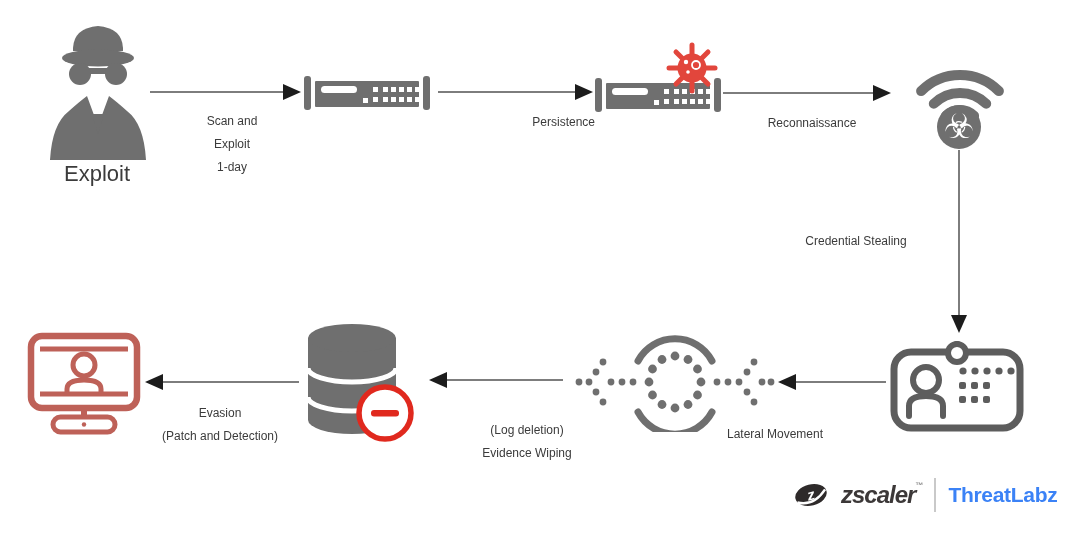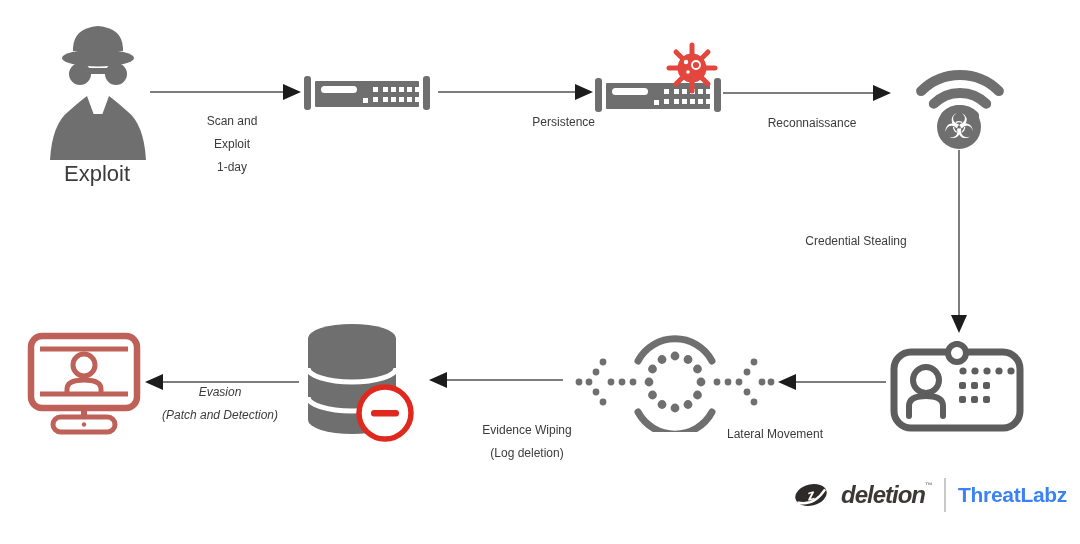--- a/index.html
+++ b/index.html
@@ -192,33 +192,33 @@
       <circle cx="164" cy="50" r="3.4"></circle>
       <circle cx="172" cy="40" r="3.4"></circle>
         <circle cx="172" cy="60" r="3.4"></circle>
       <circle cx="179" cy="30" r="3.4"></circle>
         <circle cx="179" cy="70" r="3.4"></circle>
       <circle cx="187" cy="50" r="3.4"></circle>
         <circle cx="196" cy="50" r="3.4"></circle>
     </g>
   </svg>
   <div class="lbl" style="left:447px;top:419px;width:160px;">
+    <div>(Log deletion)</div>
     <div>Evidence Wiping</div>
-    <div>(Log deletion)</div>
   </div>
 
   <svg class="icon" style="left:304px;top:320px;" width="112" height="124" viewBox="0 0 112 124">
     <path d="M4,18 L4,100 A44,14 0 0 0 92,100 L92,18 Z" fill="#6f6f6f"></path>
     <ellipse cx="48" cy="18" rx="44" ry="14" fill="#6f6f6f"></ellipse>
     <path d="M4,48 A44,14 0 0 0 92,48" fill="none" stroke="#ffffff" stroke-width="5"></path>
     <path d="M4,77 A44,14 0 0 0 92,77" fill="none" stroke="#ffffff" stroke-width="5"></path>
     <circle cx="81" cy="93" r="26" fill="#ffffff" stroke="#e0291e" stroke-width="5.5"></circle>
     <rect x="67" y="90" width="28" height="6.5" rx="3" fill="#e0291e"></rect>
   </svg>
-  <div class="lbl" style="left:120px;top:381px;width:200px;font-style:italic;">
+  <div class="lbl" style="left:120px;top:402px;width:200px;">
     <div>Evasion</div>
     <div>(Patch and Detection)</div>
   </div>
 
   <svg class="icon" style="left:26px;top:332px;" width="116" height="104" viewBox="0 0 116 104">
     <rect x="5" y="4" width="106" height="72" rx="11" fill="#ffffff" stroke="#be6158" stroke-width="6.5"></rect>
     <line x1="14" y1="17" x2="102" y2="17" stroke="#be6158" stroke-width="5"></line>
     <line x1="14" y1="62" x2="102" y2="62" stroke="#be6158" stroke-width="5"></line>
     <circle cx="58" cy="33" r="11" fill="none" stroke="#be6158" stroke-width="5"></circle>
     <path d="M41,62 L41,57 Q41,48 58,48 Q75,48 75,57 L75,62" fill="none" stroke="#be6158" stroke-width="5"></path>
@@ -228,18 +228,18 @@
   </svg>
 
   <div class="brand">
     <svg width="36" height="28" viewBox="0 0 36 28">
       <g transform="rotate(-14 18 14)">
         <ellipse cx="18" cy="14" rx="16" ry="10.5" fill="#2e2a2a"></ellipse>
         <path d="M3,18 Q18,26 33,12" fill="none" stroke="#ffffff" stroke-width="2.4"></path>
         <text x="18" y="19" text-anchor="middle" font-size="15" font-weight="bold" font-style="italic" fill="#ffffff" font-family="Liberation Sans, sans-serif">z</text>
       </g>
     </svg>
-    <span class="zs-text"><span>deletion</span><span class="tm">™</span></span>
+    <span class="zs-text"><span>zscaler</span><span class="tm">™</span></span>
     <span class="divider"></span>
     <span class="tl-text">ThreatLabz</span>
   </div>
 
 </div>
 
 </body></html>

